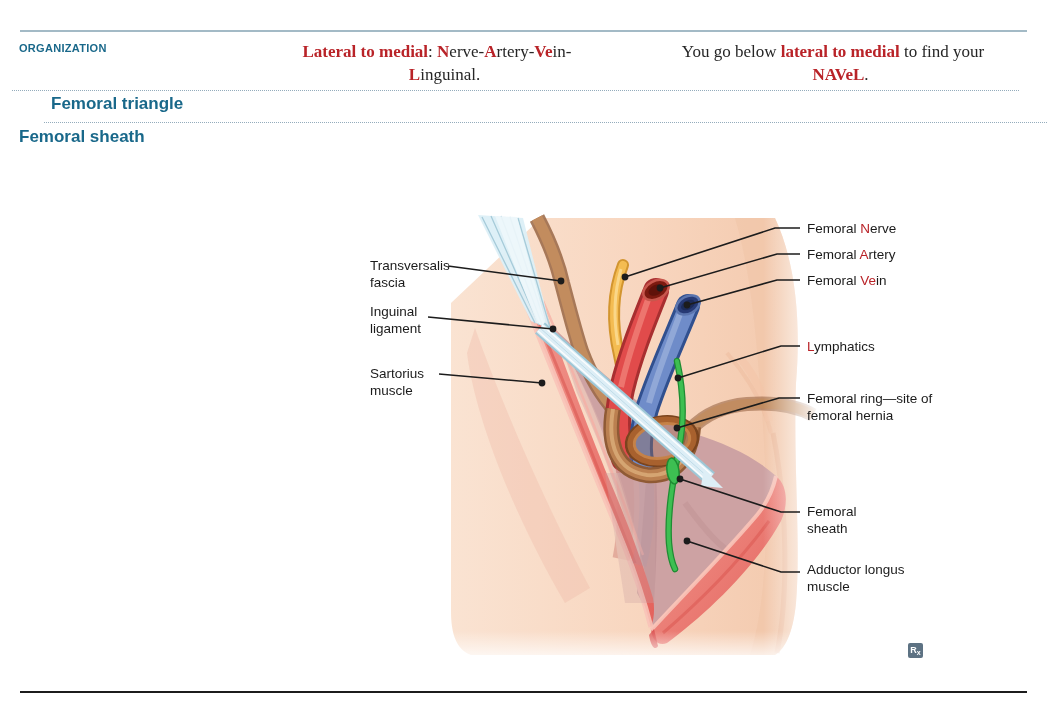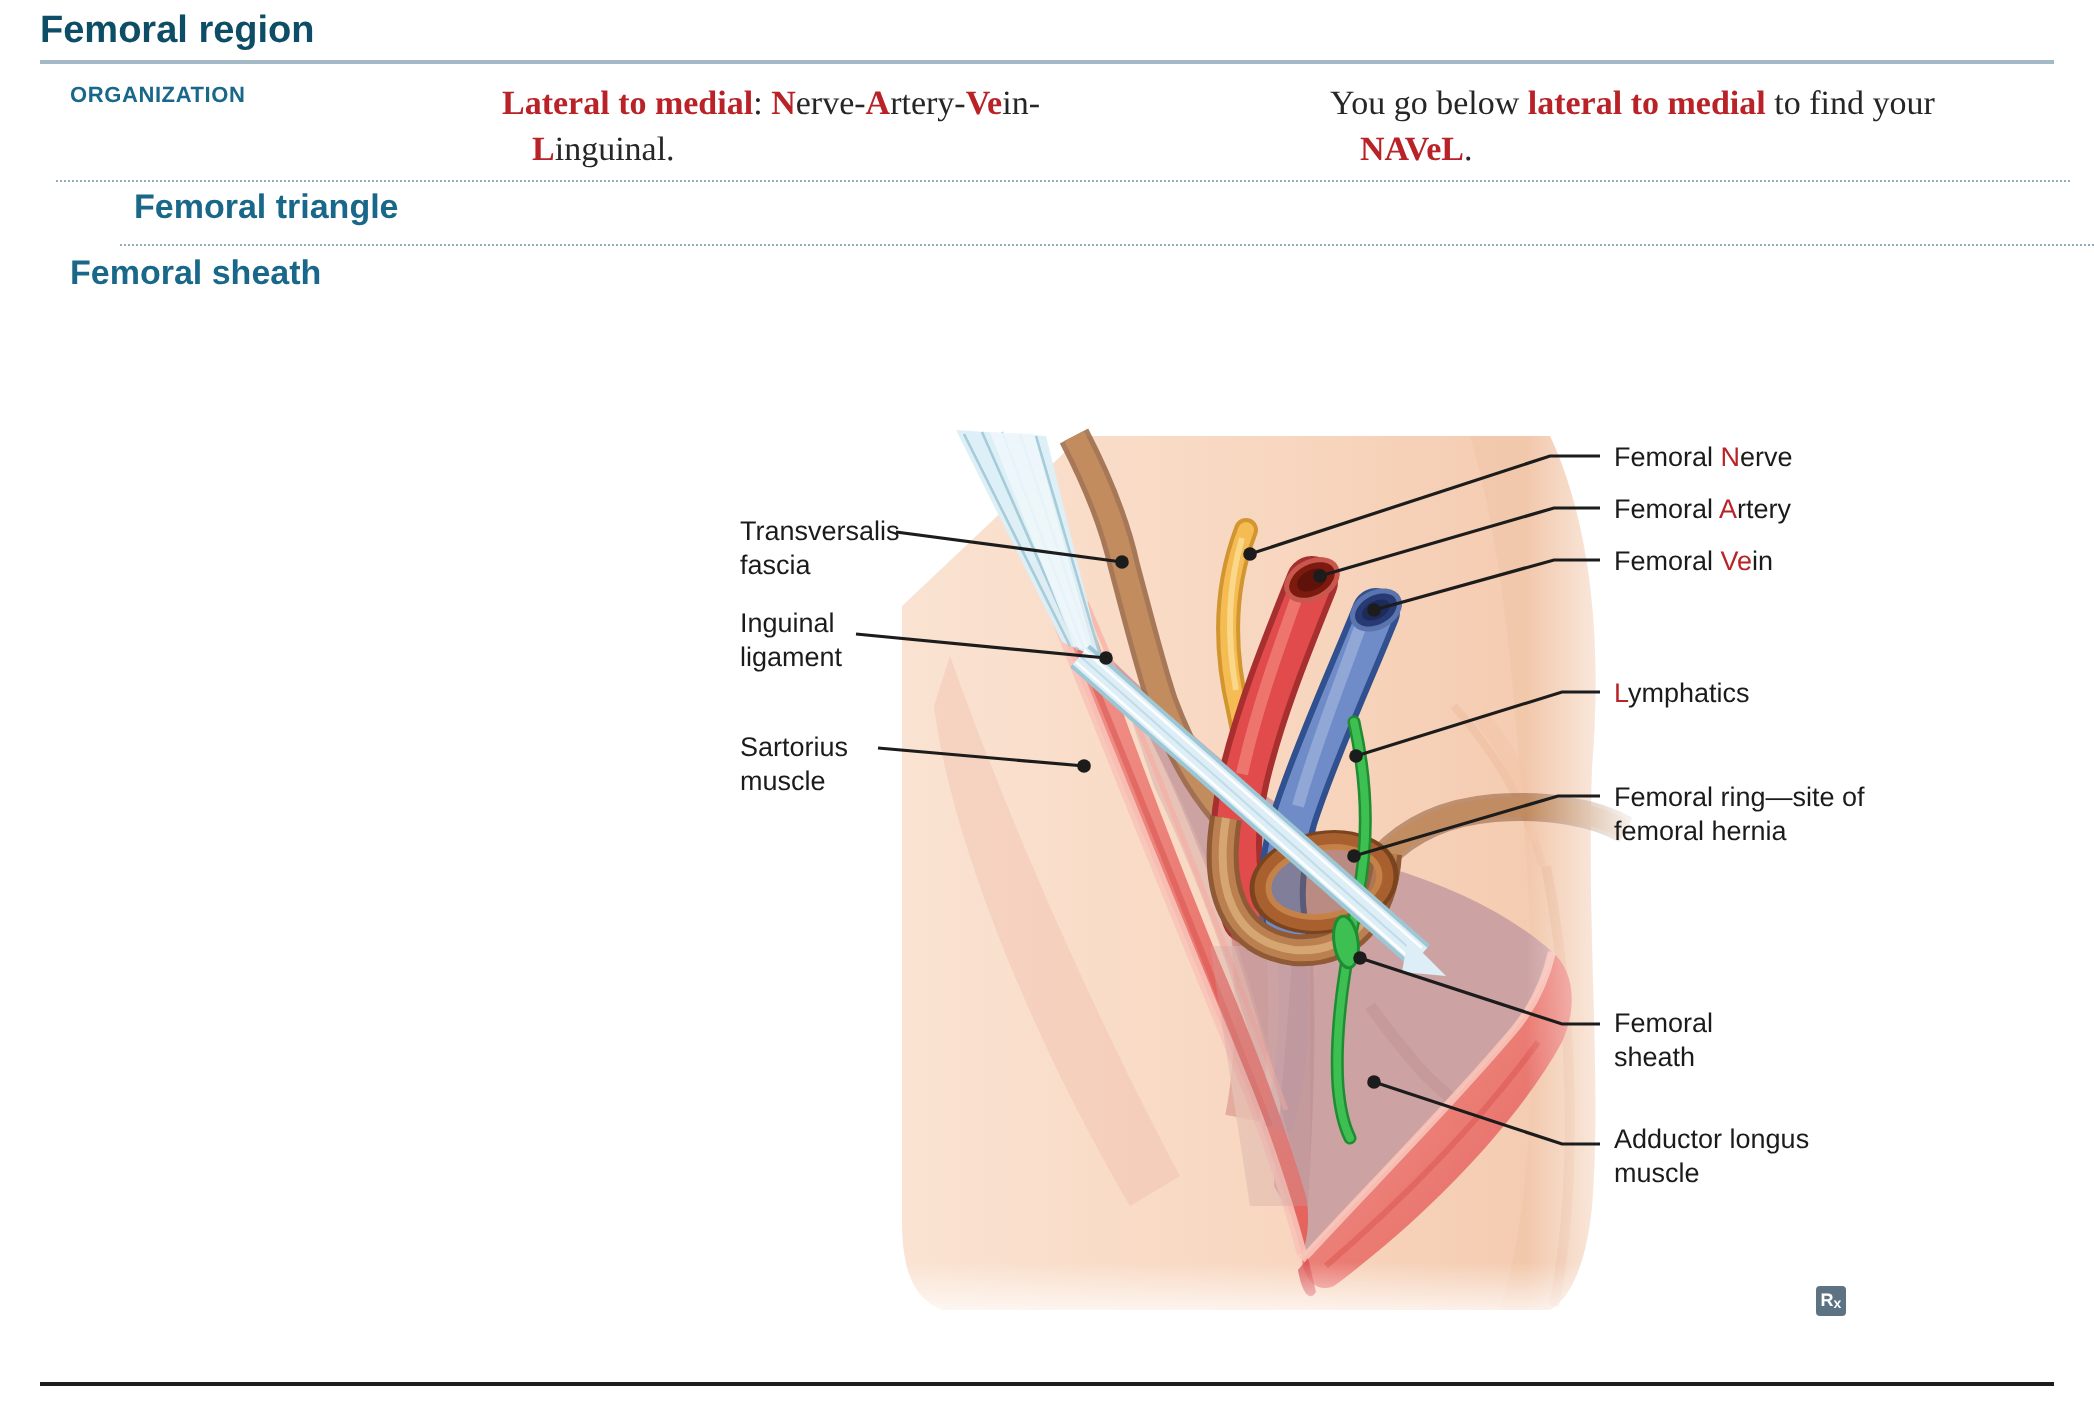--- a/index.html
+++ b/index.html
@@ -1,49 +1,48 @@
 <!DOCTYPE html>
 <html><head>
 <meta charset="utf-8">
 <style>
   html,body{margin:0;padding:0;background:#ffffff;}
   .page{position:relative;width:1047px;height:701px;background:#fff;overflow:hidden;
         font-family:"Liberation Sans",sans-serif;color:#222;}
   .section-title{position:absolute;left:20px;top:5px;font-size:19px;font-weight:bold;color:#0d4e66;}
   .header-rule{position:absolute;left:20px;top:30px;width:1007px;height:2px;background:#a3bac6;}
   .bottom-rule{position:absolute;left:20px;top:691px;width:1007px;height:2px;background:#1c1c1c;}
-  .t-row{position:absolute;left:28px;width:1007px;}
+  .t-row{position:absolute;left:12px;width:1007px;}
   .row-1{top:38px;height:52px;border-bottom:1px dotted #94acbc;}
   .row-2{top:91px;height:31px;border-bottom:1px dotted #94acbc;margin-left:32px;}
   .row-3{top:123px;height:80px;}
   .c1{position:absolute;left:7px;top:4px;}
   .c2{position:absolute;left:223px;top:2px;width:404px;}
   .c3{position:absolute;left:637px;top:2px;width:368px;}
   .org-label{font-size:11px;font-weight:bold;letter-spacing:.3px;color:#19688a;}
   .rowlabel{font-size:17px;font-weight:bold;color:#19688a;}
-  .serif{font-family:"Liberation Serif",serif;font-size:17px;line-height:23px;color:#262626;}
+  .serif{font-family:"Liberation Serif",serif;font-size:17px;line-height:23px;color:#262626;text-align:center;}
   .red{color:#b92328;font-weight:bold;}
   .ind{display:inline-block;width:15px;}
   .figure{position:absolute;left:355px;top:203px;width:685px;height:460px;}
   .figure svg{display:block;}
   .fig-label{font-family:"Liberation Sans",sans-serif;font-size:13.5px;fill:#1b1b1b;}
   .redfill{fill:#b92328;}
   .leader{stroke:#1c1c1c;stroke-width:1.6;fill:none;}
   .dot{fill:#1c1c1c;}
   .rx-badge{position:absolute;left:908px;top:643px;width:15px;height:15px;background:#5d7283;
             border-radius:2px;color:#fff;display:flex;align-items:center;justify-content:center;
             font-weight:bold;font-size:9px;line-height:1;}
   .rx-x{font-size:7px;vertical-align:-2px;margin-top:4px;}
 </style>
 </head>
 <body>
 
 <div class="page">
 
-  <div class="section-title">Femoral region</div>
   <div class="header-rule"></div>
 
   <div class="t-row row-1">
     <div class="c1 org-label">ORGANIZATION</div>
     <div class="c2 serif"><span class="red">Lateral to medial</span><span>: </span><span class="red">N</span><span>erve-</span><span class="red">A</span><span>rtery-</span><span class="red">Ve</span><span>in-</span><br><span class="ind"></span><span class="red">L</span><span>inguinal.</span></div>
     <div class="c3 serif"><span>You go below </span><span class="red">lateral to medial</span><span> to find your</span><br><span class="ind"></span><span class="red">NAVeL</span><span>.</span></div>
   </div>
 
   <div class="t-row row-2">
     <div class="c1 rowlabel" style="top:3px">Femoral triangle</div>

